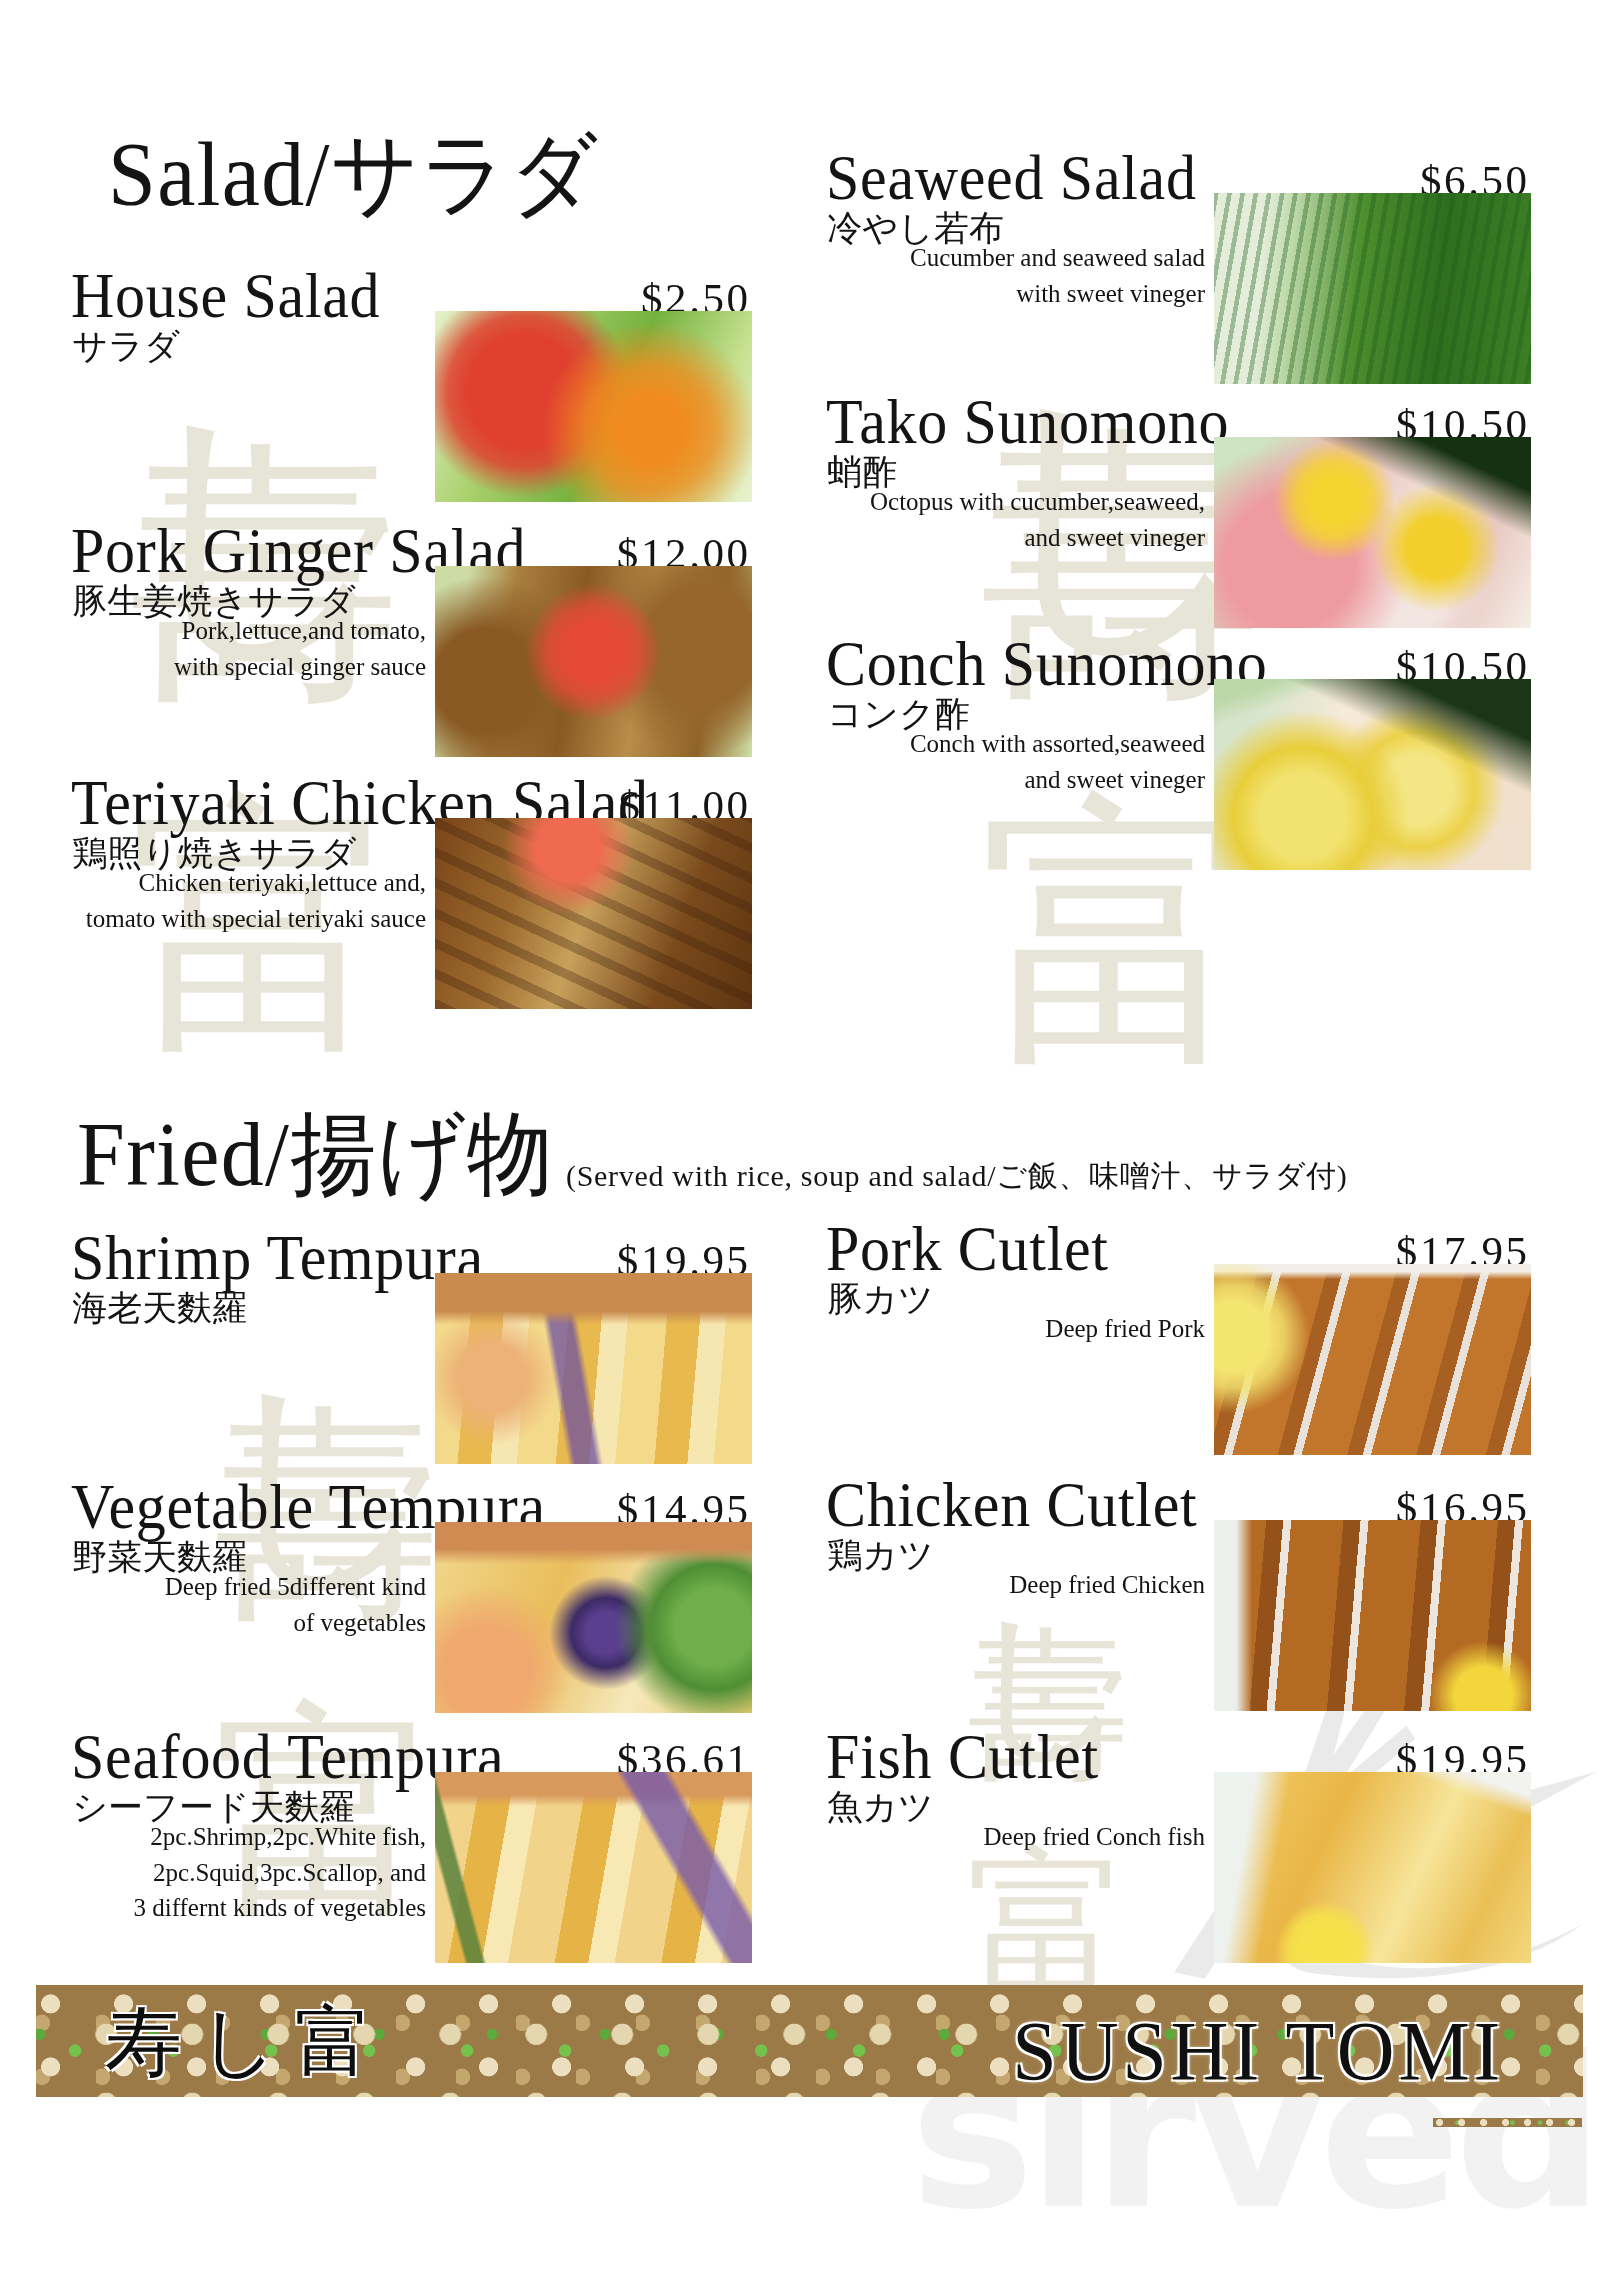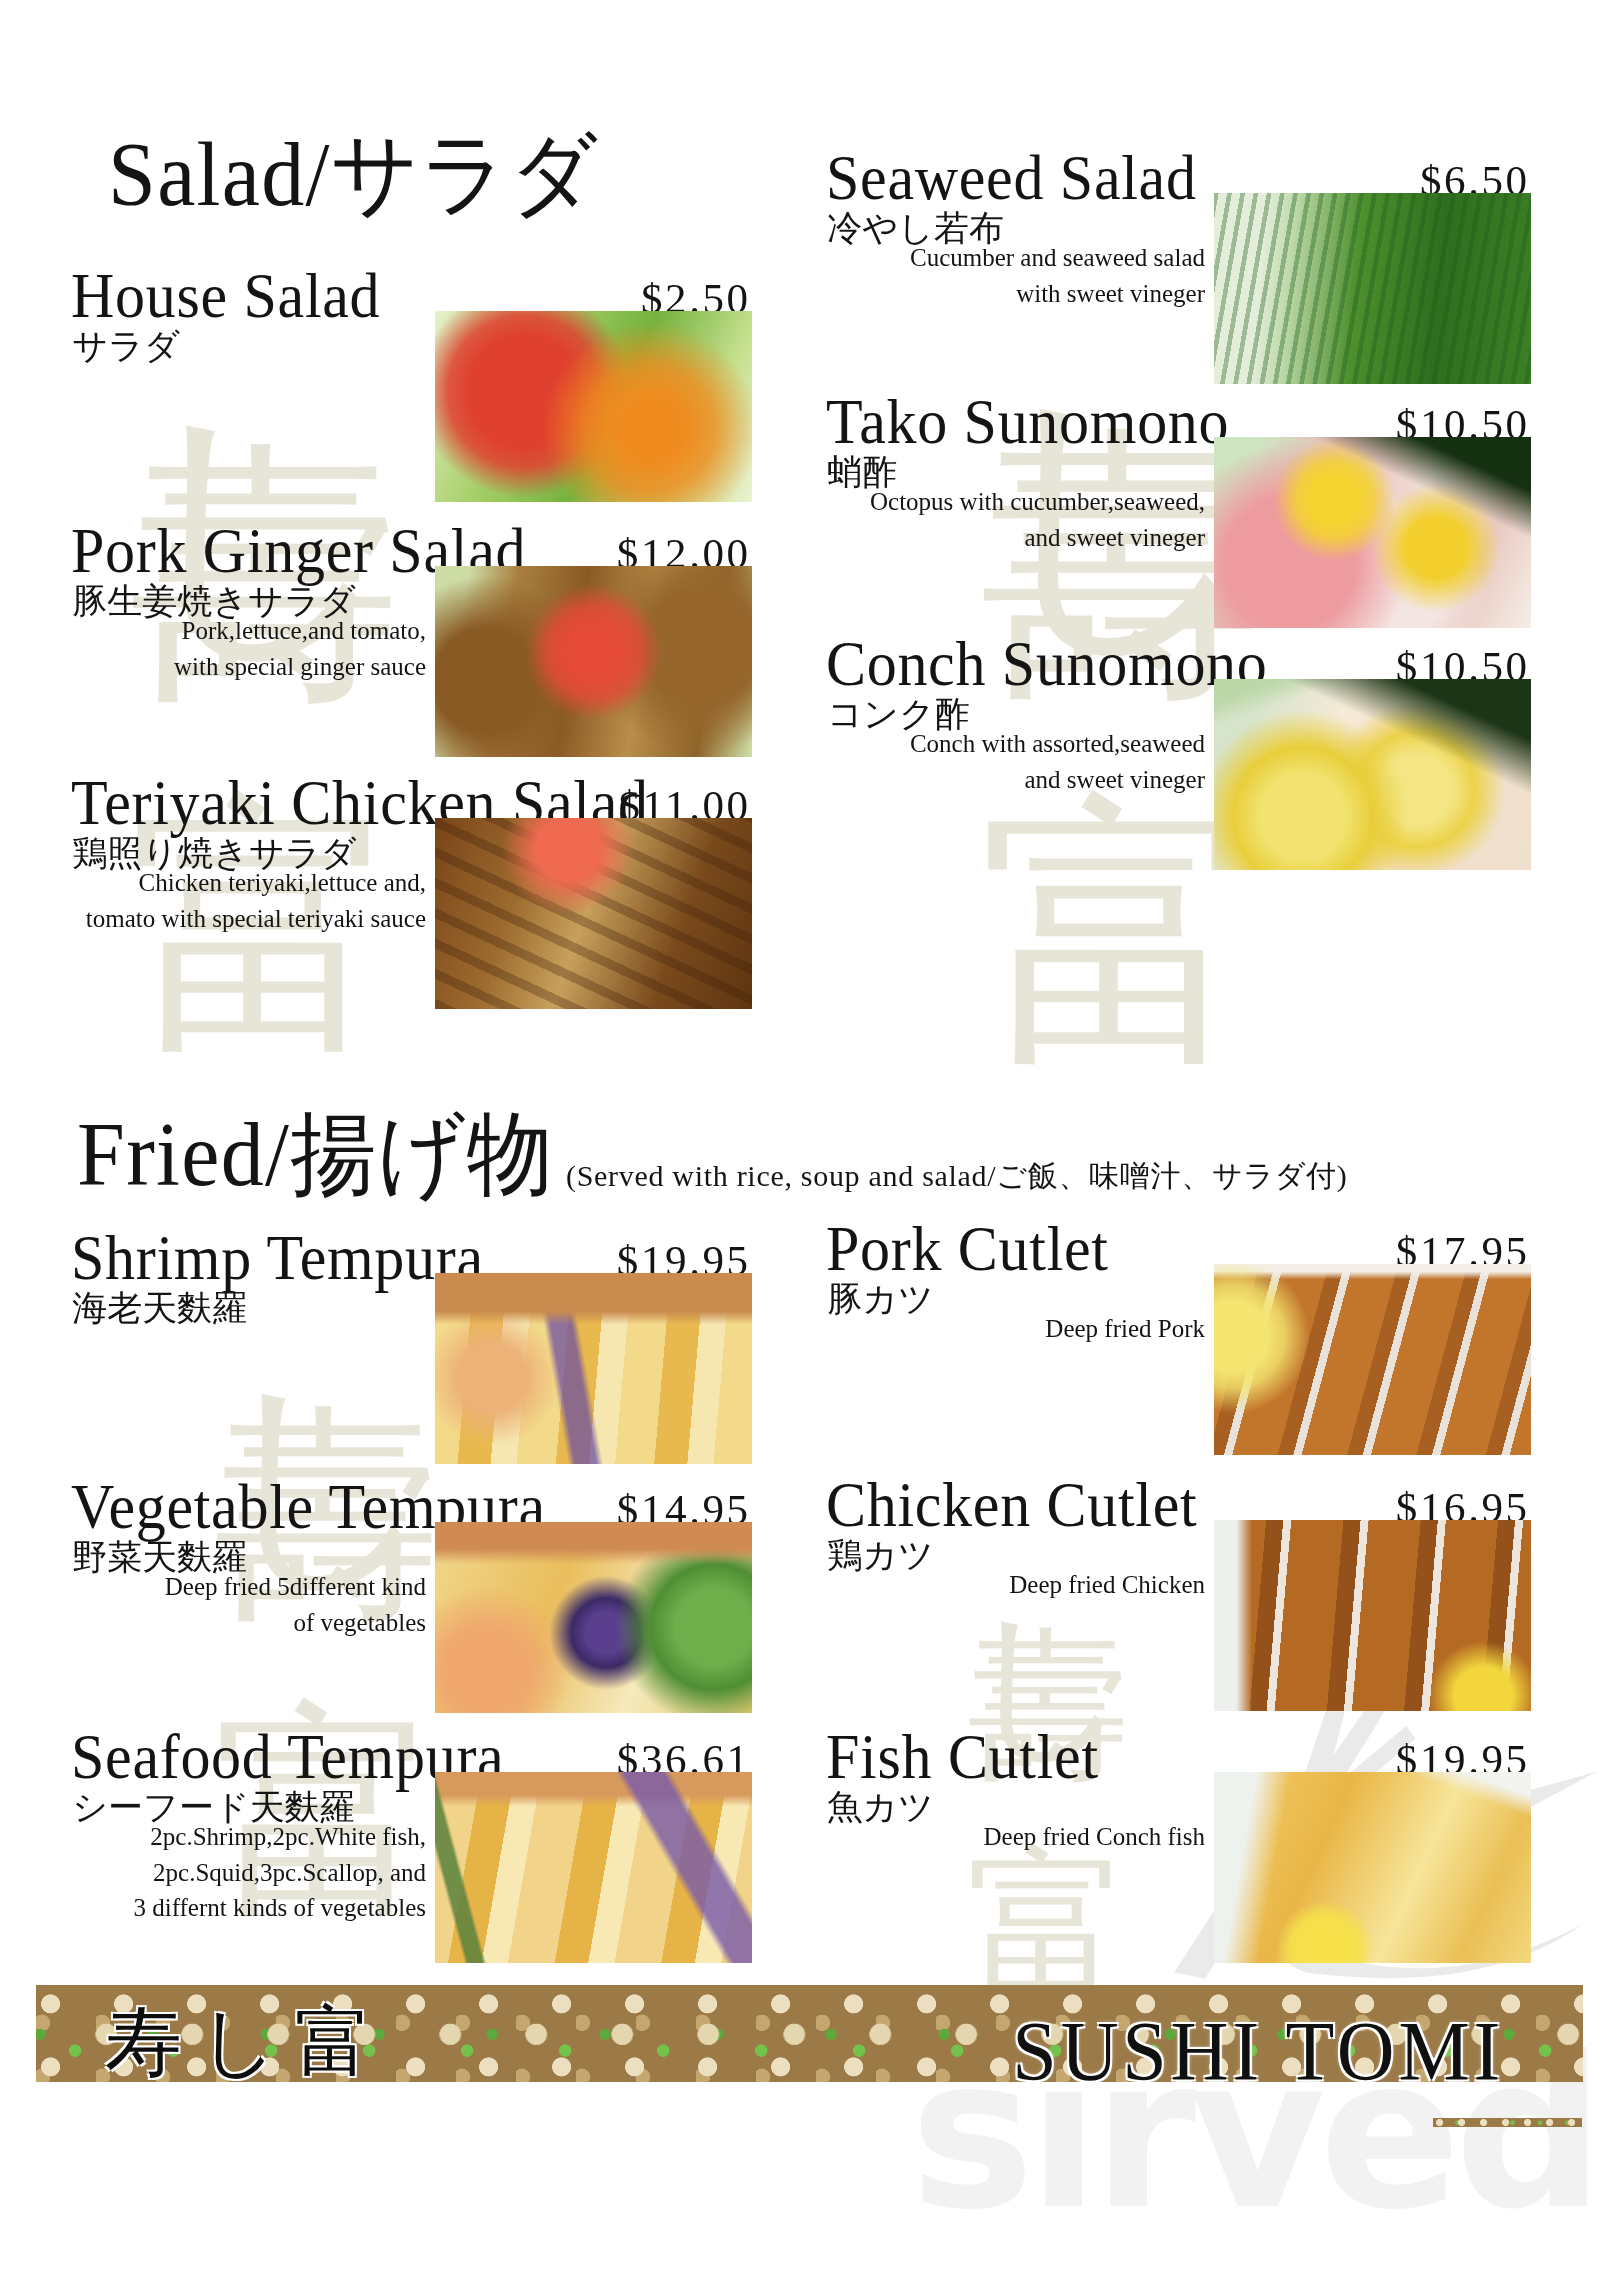--- a/index.html
+++ b/index.html
@@ -99,21 +99,21 @@
     radial-gradient(circle at 85% 92%, #f2d63c 0 9%, transparent 17%),
     linear-gradient(90deg,#eef0ee 0 7%, rgba(238,240,238,0) 12%),
     repeating-linear-gradient(95deg,#b56a24 0 52px,#94521a 52px 69px,#ece6de 69px 77px);}
   .ph13{background:
     linear-gradient(200deg,#f2f2ee 0 8%, rgba(242,242,238,0) 15%),
     radial-gradient(circle at 35% 93%, #f6e14a 0 9%, rgba(246,225,74,.85) 13%, transparent 18%),
     linear-gradient(100deg,#eef2ef 0 12%, rgba(238,242,239,0) 22%),
     linear-gradient(115deg,#f2cf6e,#e9b646 35%,#f7e59a 62%,#eabf55 82%,#f3d87e);}
 
   
-  .banner{position:absolute;left:36px;top:1985px;width:1547px;height:97px;z-index:2;
+  .banner{position:absolute;left:36px;top:1985px;width:1547px;height:112px;z-index:2;
     background:
       radial-gradient(circle at 20% 30%, #ecdfc0 0 9.2px, rgba(0,0,0,0) 9.8px) 0 0/73px 63px,
       radial-gradient(circle at 65% 60%, #e4d6ae 0 10.5px, rgba(0,0,0,0) 11px) 14.4px 7.9px/86px 69px,
       radial-gradient(circle at 40% 82%, #74c24c 0 5.9px, rgba(0,0,0,0) 6.5px) 0 0/98px 80px,
       radial-gradient(circle at 85% 25%, #5daa3c 0 5.2px, rgba(0,0,0,0) 5.9px) 21px 26px/113px 93px,
       radial-gradient(circle at 10% 70%, #c4a76e 0 7.9px, rgba(0,0,0,0) 8.5px) 0 0/60px 54px,
       #9c7a48;}
   .banner-logo{position:absolute;left:69px;top:18.3px;font-size:77px;line-height:1;
     letter-spacing:17px;color:#0d0d0d;font-family:"DejaVu Serif", serif;
     text-shadow:2px 2px 0 #fff,-2px -2px 0 #fff,2px -2px 0 #fff,-2px 2px 0 #fff;}

